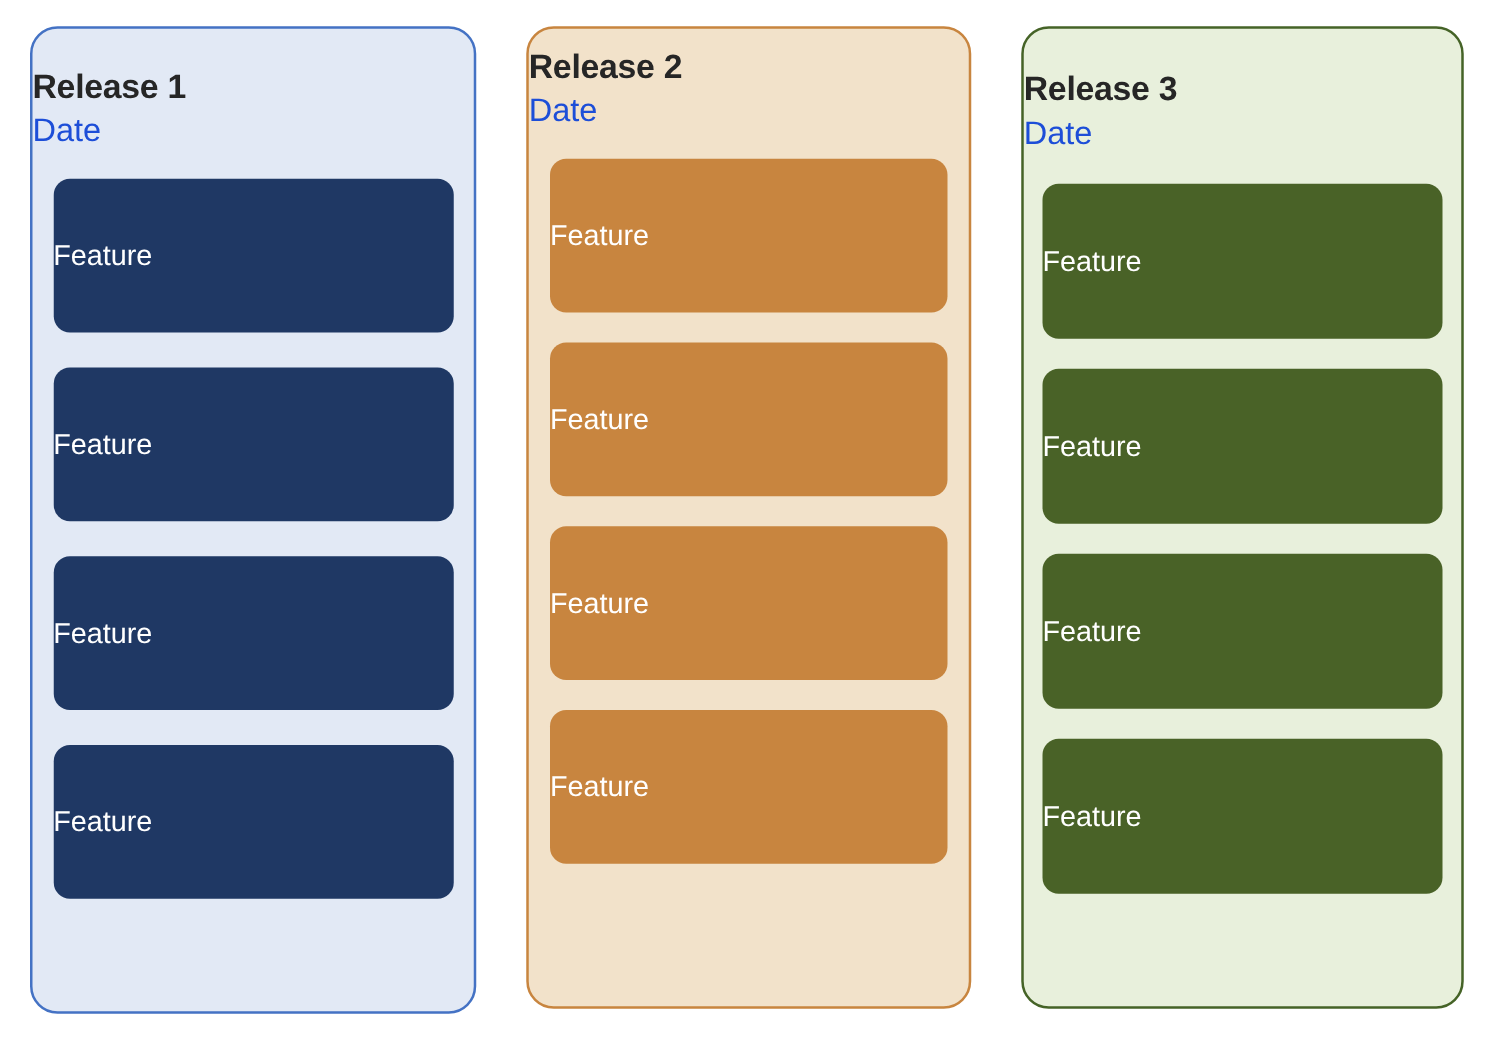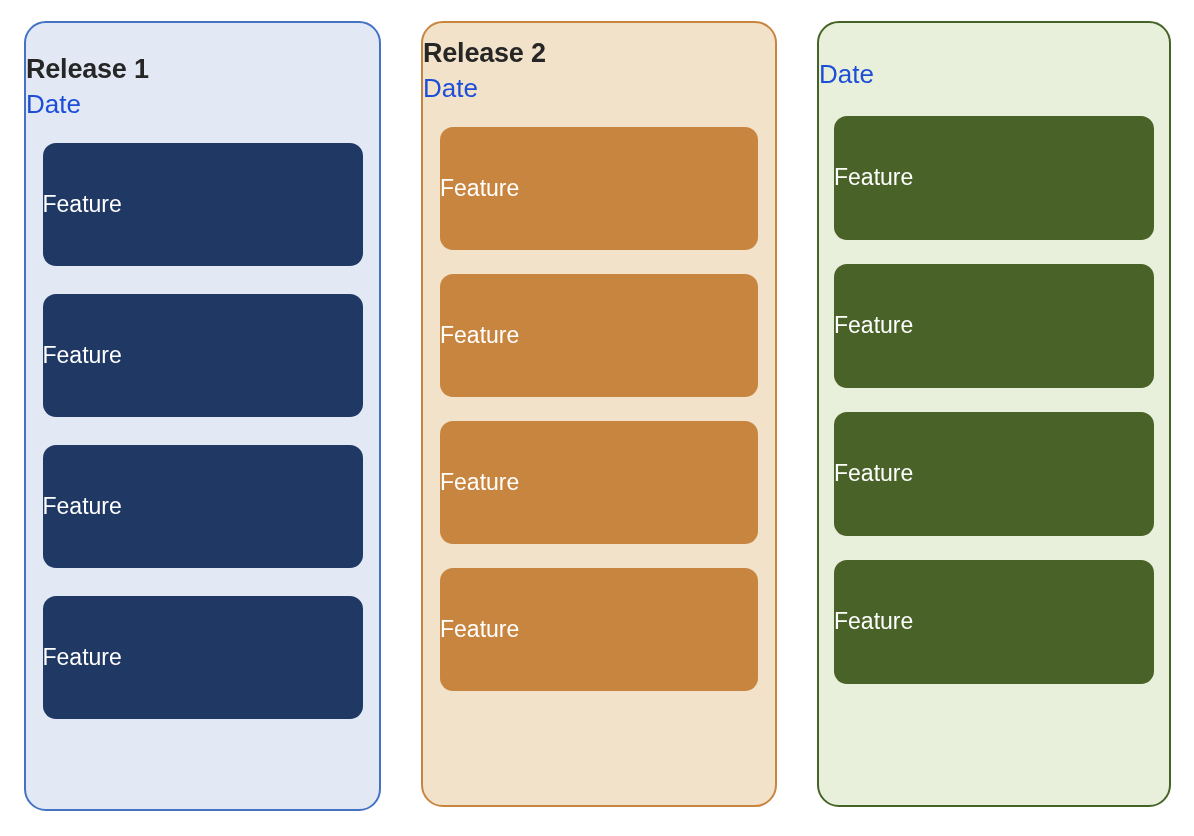--- a/index.html
+++ b/index.html
@@ -165,20 +165,21 @@
         <span>Feature</span>
       </div>
       <div class="feature-card">
         <span>Feature</span>
       </div>
     </div>
   </div>
 
   <div class="release-column" id="release-col-3">
     <div class="release-header">
+      <span class="release-title">Release 3</span>
       <span class="release-date">Date</span>
     </div>
     <div class="feature-list">
       <div class="feature-card">
         <span>Feature</span>
       </div>
       <div class="feature-card">
         <span>Feature</span>
       </div>
       <div class="feature-card">

